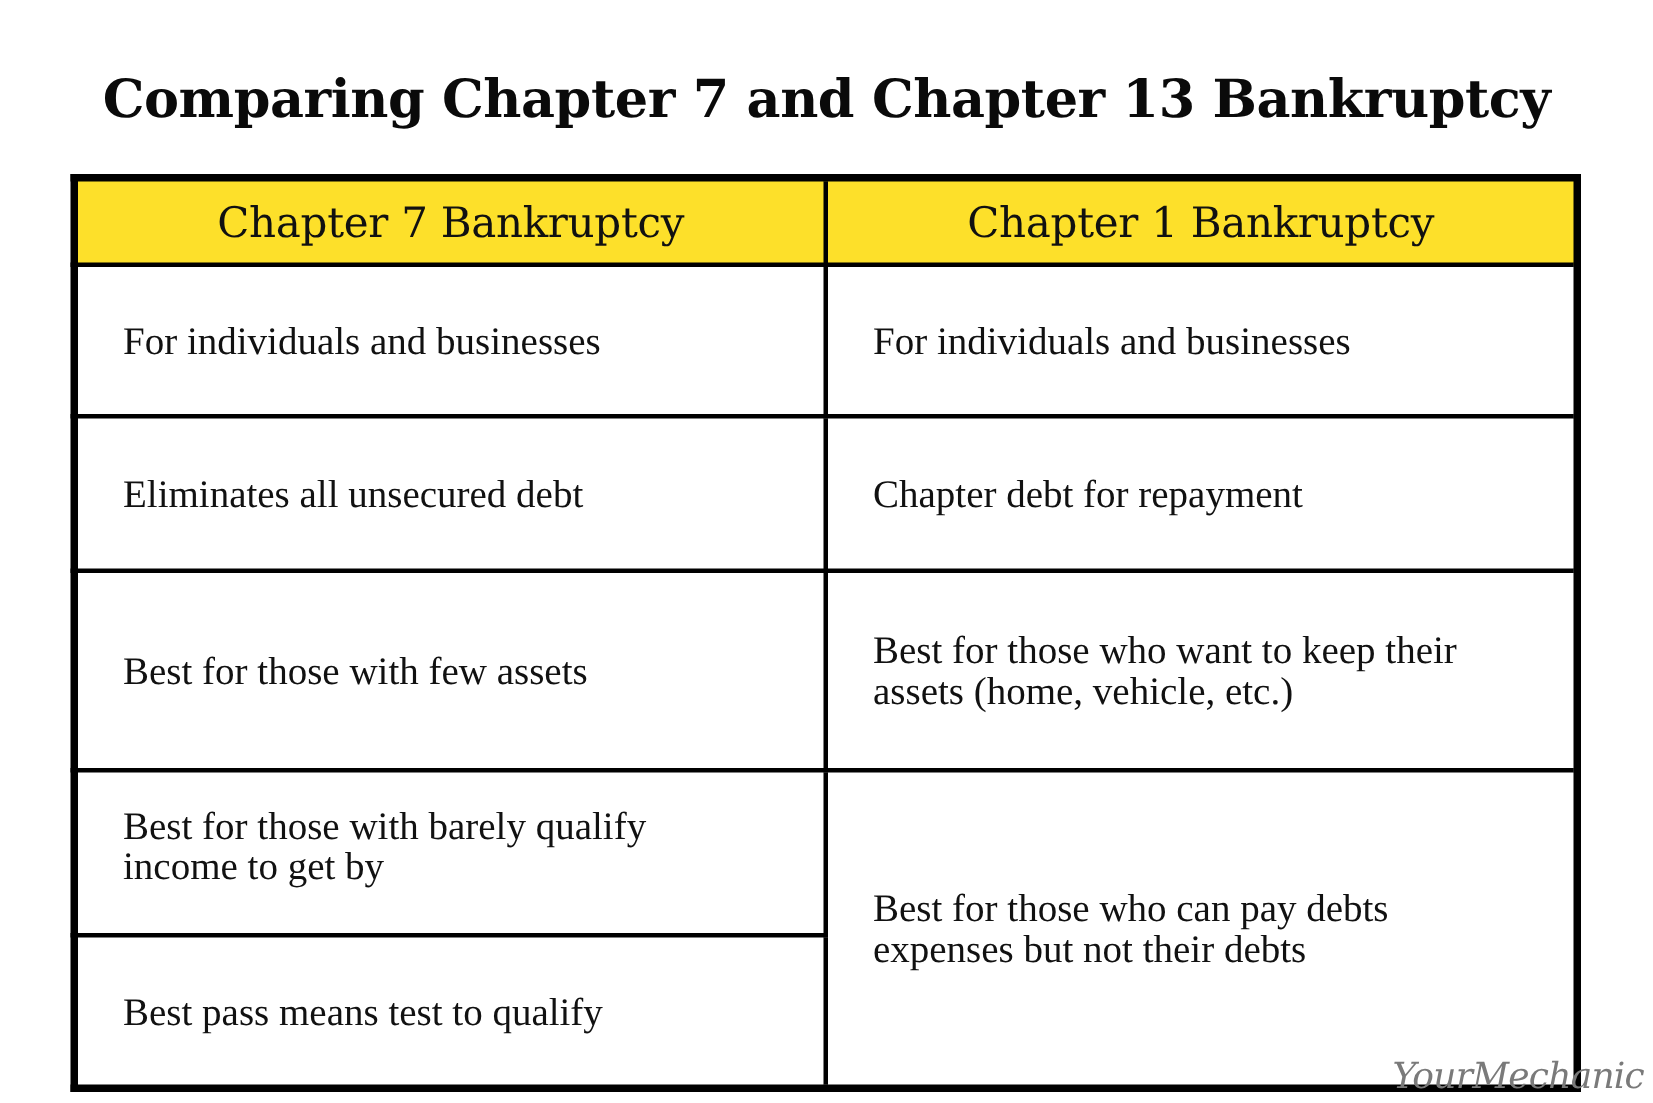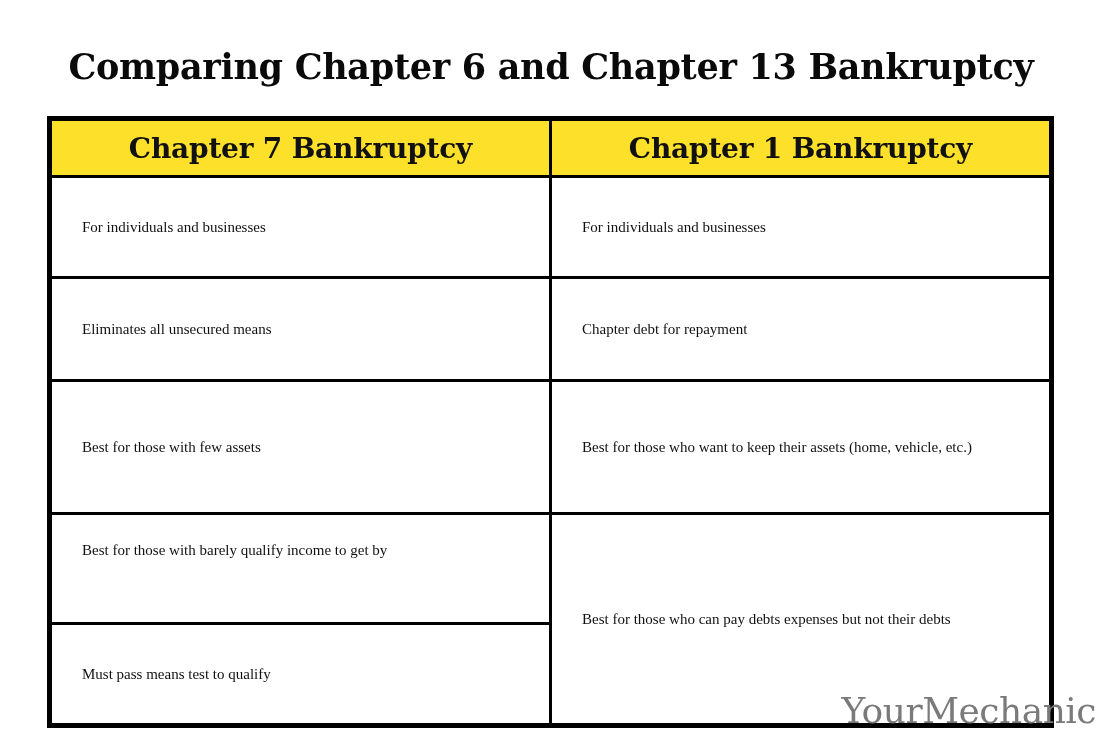--- a/index.html
+++ b/index.html
@@ -1,55 +1,55 @@
 <!DOCTYPE html>
 <html><head>
   <meta charset="utf-8">
   <style>
     html, body { margin: 0; padding: 0; background: #ffffff; }
     body { width: 1102px; height: 735px; position: relative; overflow: hidden; font-family: "DejaVu Serif", "Liberation Serif", serif; color: #111; }
     .title { position: absolute; left: 0; top: 46px; width: 1102px; text-align: center; font-weight: bold; font-size: 35px; letter-spacing: -0.3px; color: #0a0a0a; }
     table.cmp { position: absolute; left: 47px; top: 116px; width: 1007px; height: 578px; border-collapse: collapse; border: 5px solid #000; border-radius: 4px; table-layout: fixed; }
     table.cmp th, table.cmp td { border: 3px solid #000; }
-    table.cmp th { background: #fde02a; height: 54px; font-size: 28px; font-weight: bold; text-align: center; padding: 0; letter-spacing: -0.2px; }
-    table.cmp td { font-family: "Liberation Serif", "DejaVu Serif", serif; font-size: 15px; line-height: 27px; padding: 0 28px 0 30px; vertical-align: middle; margin-top: 16px; }
-    .logo { position: absolute; right: 6px; bottom: 4px; font-family: "DejaVu Serif", serif; font-size: 36px; color: #7a7a7a; letter-spacing: -0.5px; }
+    table.cmp th { background: #fde02a; height: 54px; font-size: 28px; font-weight: normal; text-align: center; padding: 0; letter-spacing: -0.2px; }
+    table.cmp td { font-family: "Liberation Serif", "DejaVu Serif", serif; font-size: 26px; line-height: 27px; padding: 0 28px 0 30px; vertical-align: middle; margin-top: 16px; }
+    .logo { position: absolute; right: 6px; bottom: 4px; font-family: "DejaVu Serif", serif; font-style: italic; font-size: 24px; color: #7a7a7a; letter-spacing: -0.5px; }
   </style>
 </head>
 <body>
 
-<div class="title">Comparing Chapter 6 and Chapter 13 Bankruptcy</div>
+<div class="title">Comparing Chapter 7 and Chapter 13 Bankruptcy</div>
 
 <table class="cmp">
   <colgroup>
       <col style="width:50%">
       <col style="width:50%">
     </colgroup>
   <thead>
     <tr>
       <th>Chapter 7 Bankruptcy</th>
       <th>Chapter 1 Bankruptcy</th>
     </tr>
   </thead>
   <tbody>
     <tr style="height:101px">
       <td>For individuals and businesses</td>
       <td>For individuals and businesses</td>
     </tr>
     <tr style="height:103px">
-      <td>Eliminates all unsecured means</td>
+      <td>Eliminates all unsecured debt</td>
       <td>Chapter debt for repayment</td>
     </tr>
     <tr style="height:133px">
       <td>Best for those with few assets</td>
       <td>Best for those who want to keep their assets (home, vehicle, etc.)</td>
     </tr>
     <tr style="height:110px">
       <td style="vertical-align:top;padding-top:22px;padding-right:90px">Best for those with barely qualify income to get by</td>
       <td rowspan="2" style="padding-right:80px">Best for those who can pay debts expenses but not their debts</td>
     </tr>
     <tr style="height:102px">
-      <td>Must pass means test to qualify</td>
+      <td>Best pass means test to qualify</td>
     </tr>
   </tbody>
 </table>
 
 <div class="logo">YourMechanic</div>
 
 </body></html>

